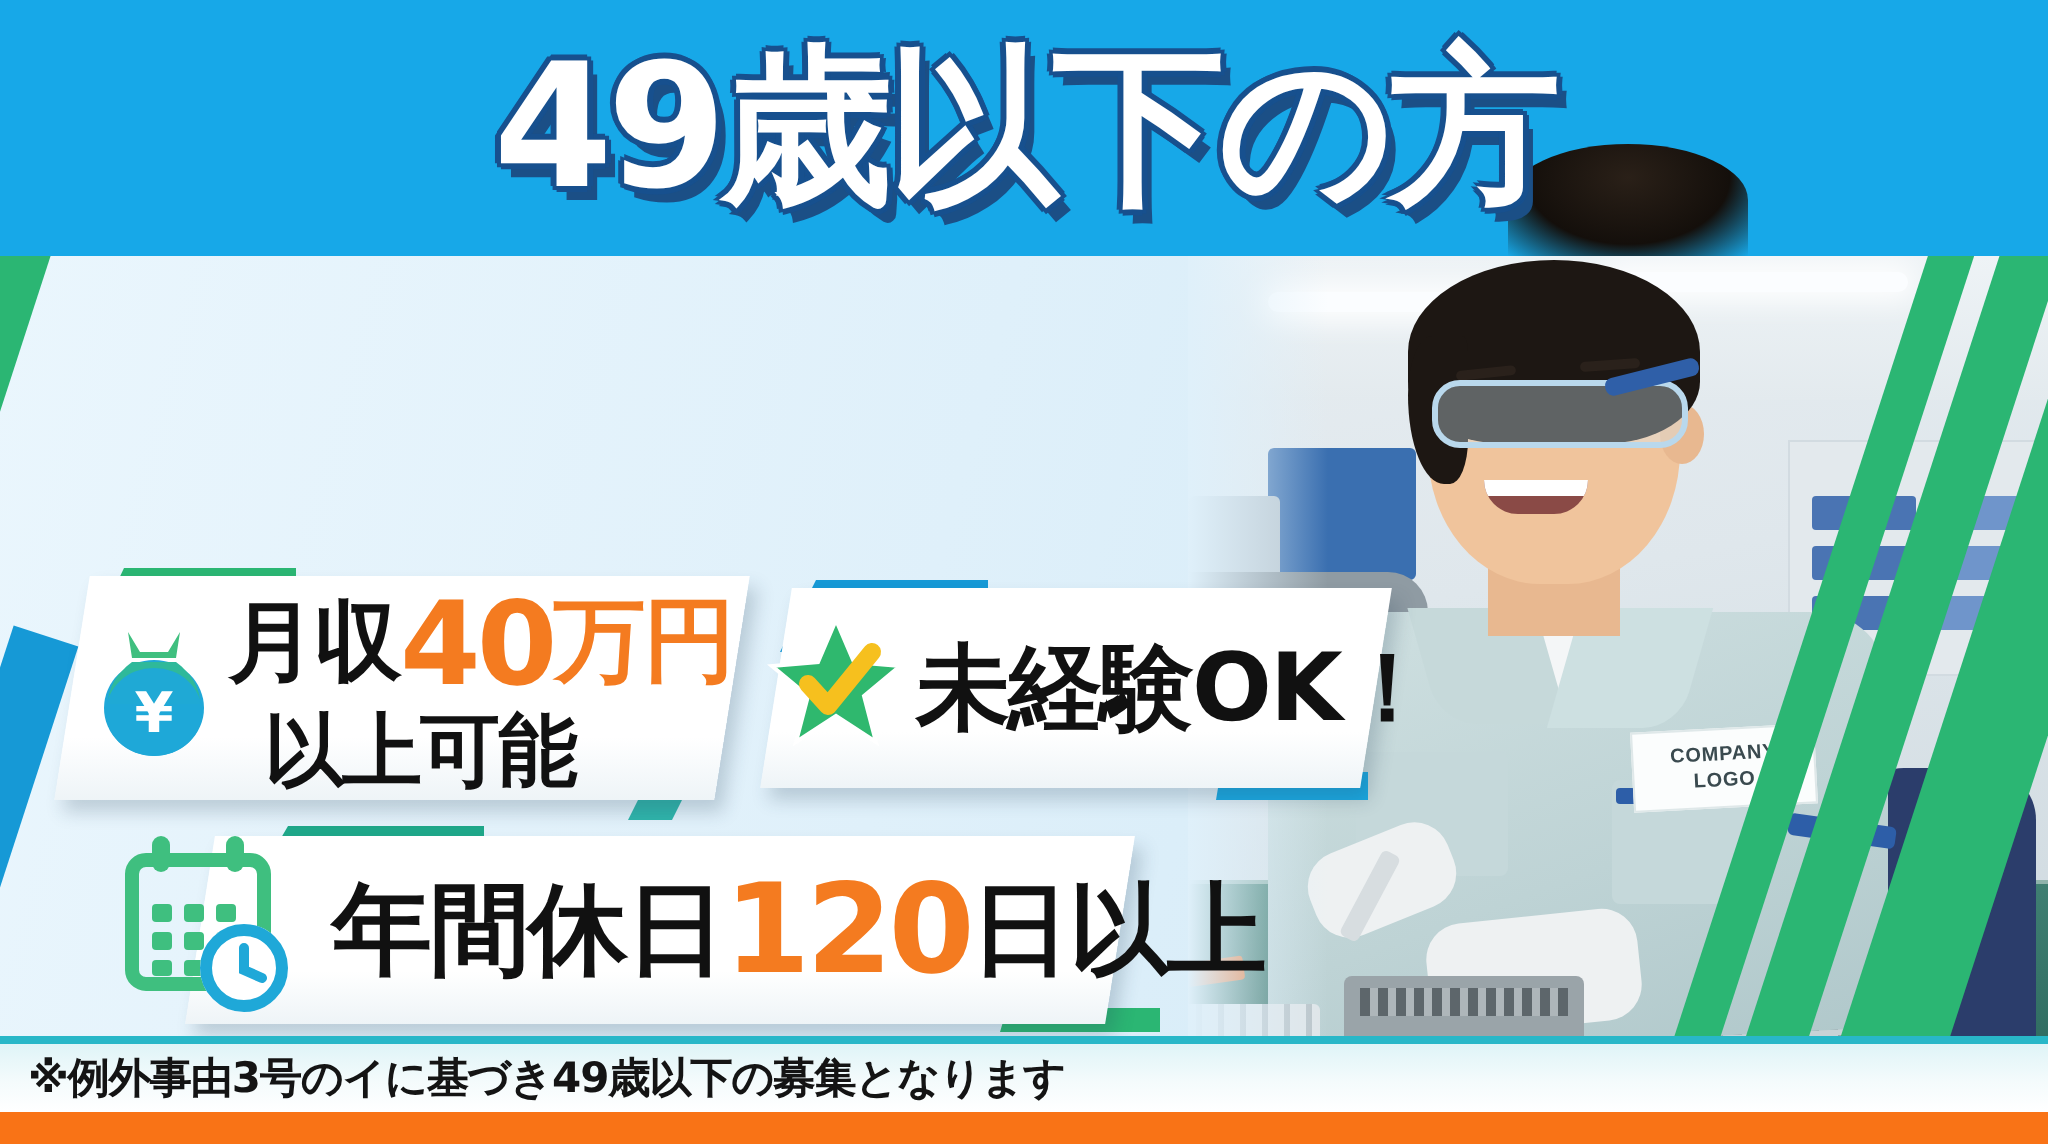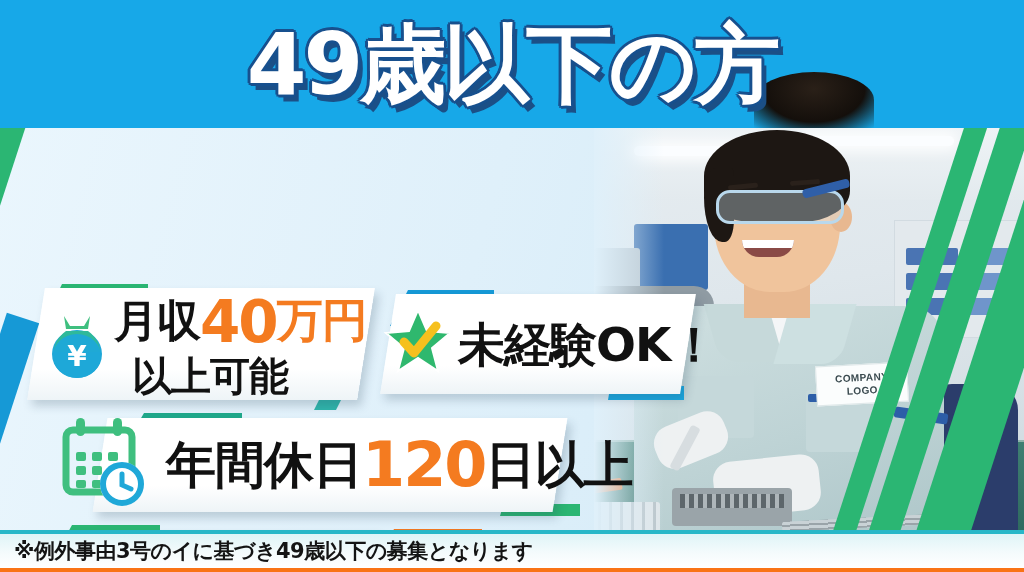--- a/index.html
+++ b/index.html
@@ -188,21 +188,21 @@
   #b3-icon { position:absolute; left:-48px; top:-4px; width:100px; height:98px; z-index:25; }
   #b3-text { margin-left:66px; font-size:50px; }
   #b3-num  { font-size:62px; letter-spacing:-2px; vertical-align:-4px; }
 
   
   #badge-4 { left:58px; top:402px; width:310px; height:108px; }
   #b4-inner { flex-direction:column; justify-content:center; padding-left:14px; }
 
   
   #footer {
-    position:absolute; left:0; bottom:4px; width:1024px; height:38px;
+    position:absolute; left:0; bottom:16px; width:1024px; height:38px;
     background:linear-gradient(180deg,#dff4f7 0%,#f4fbfc 55%,#ffffff 100%);
     border-top:4px solid #28b7c8;
     display:flex; align-items:center; z-index:50;
   }
   #footer-text {
     font-family:"DejaVu Sans","Liberation Sans",sans-serif;
     font-weight:bold; font-size:21px; color:#141414;
     padding-left:14px; letter-spacing:-.5px; white-space:nowrap;
   }
 </style>

